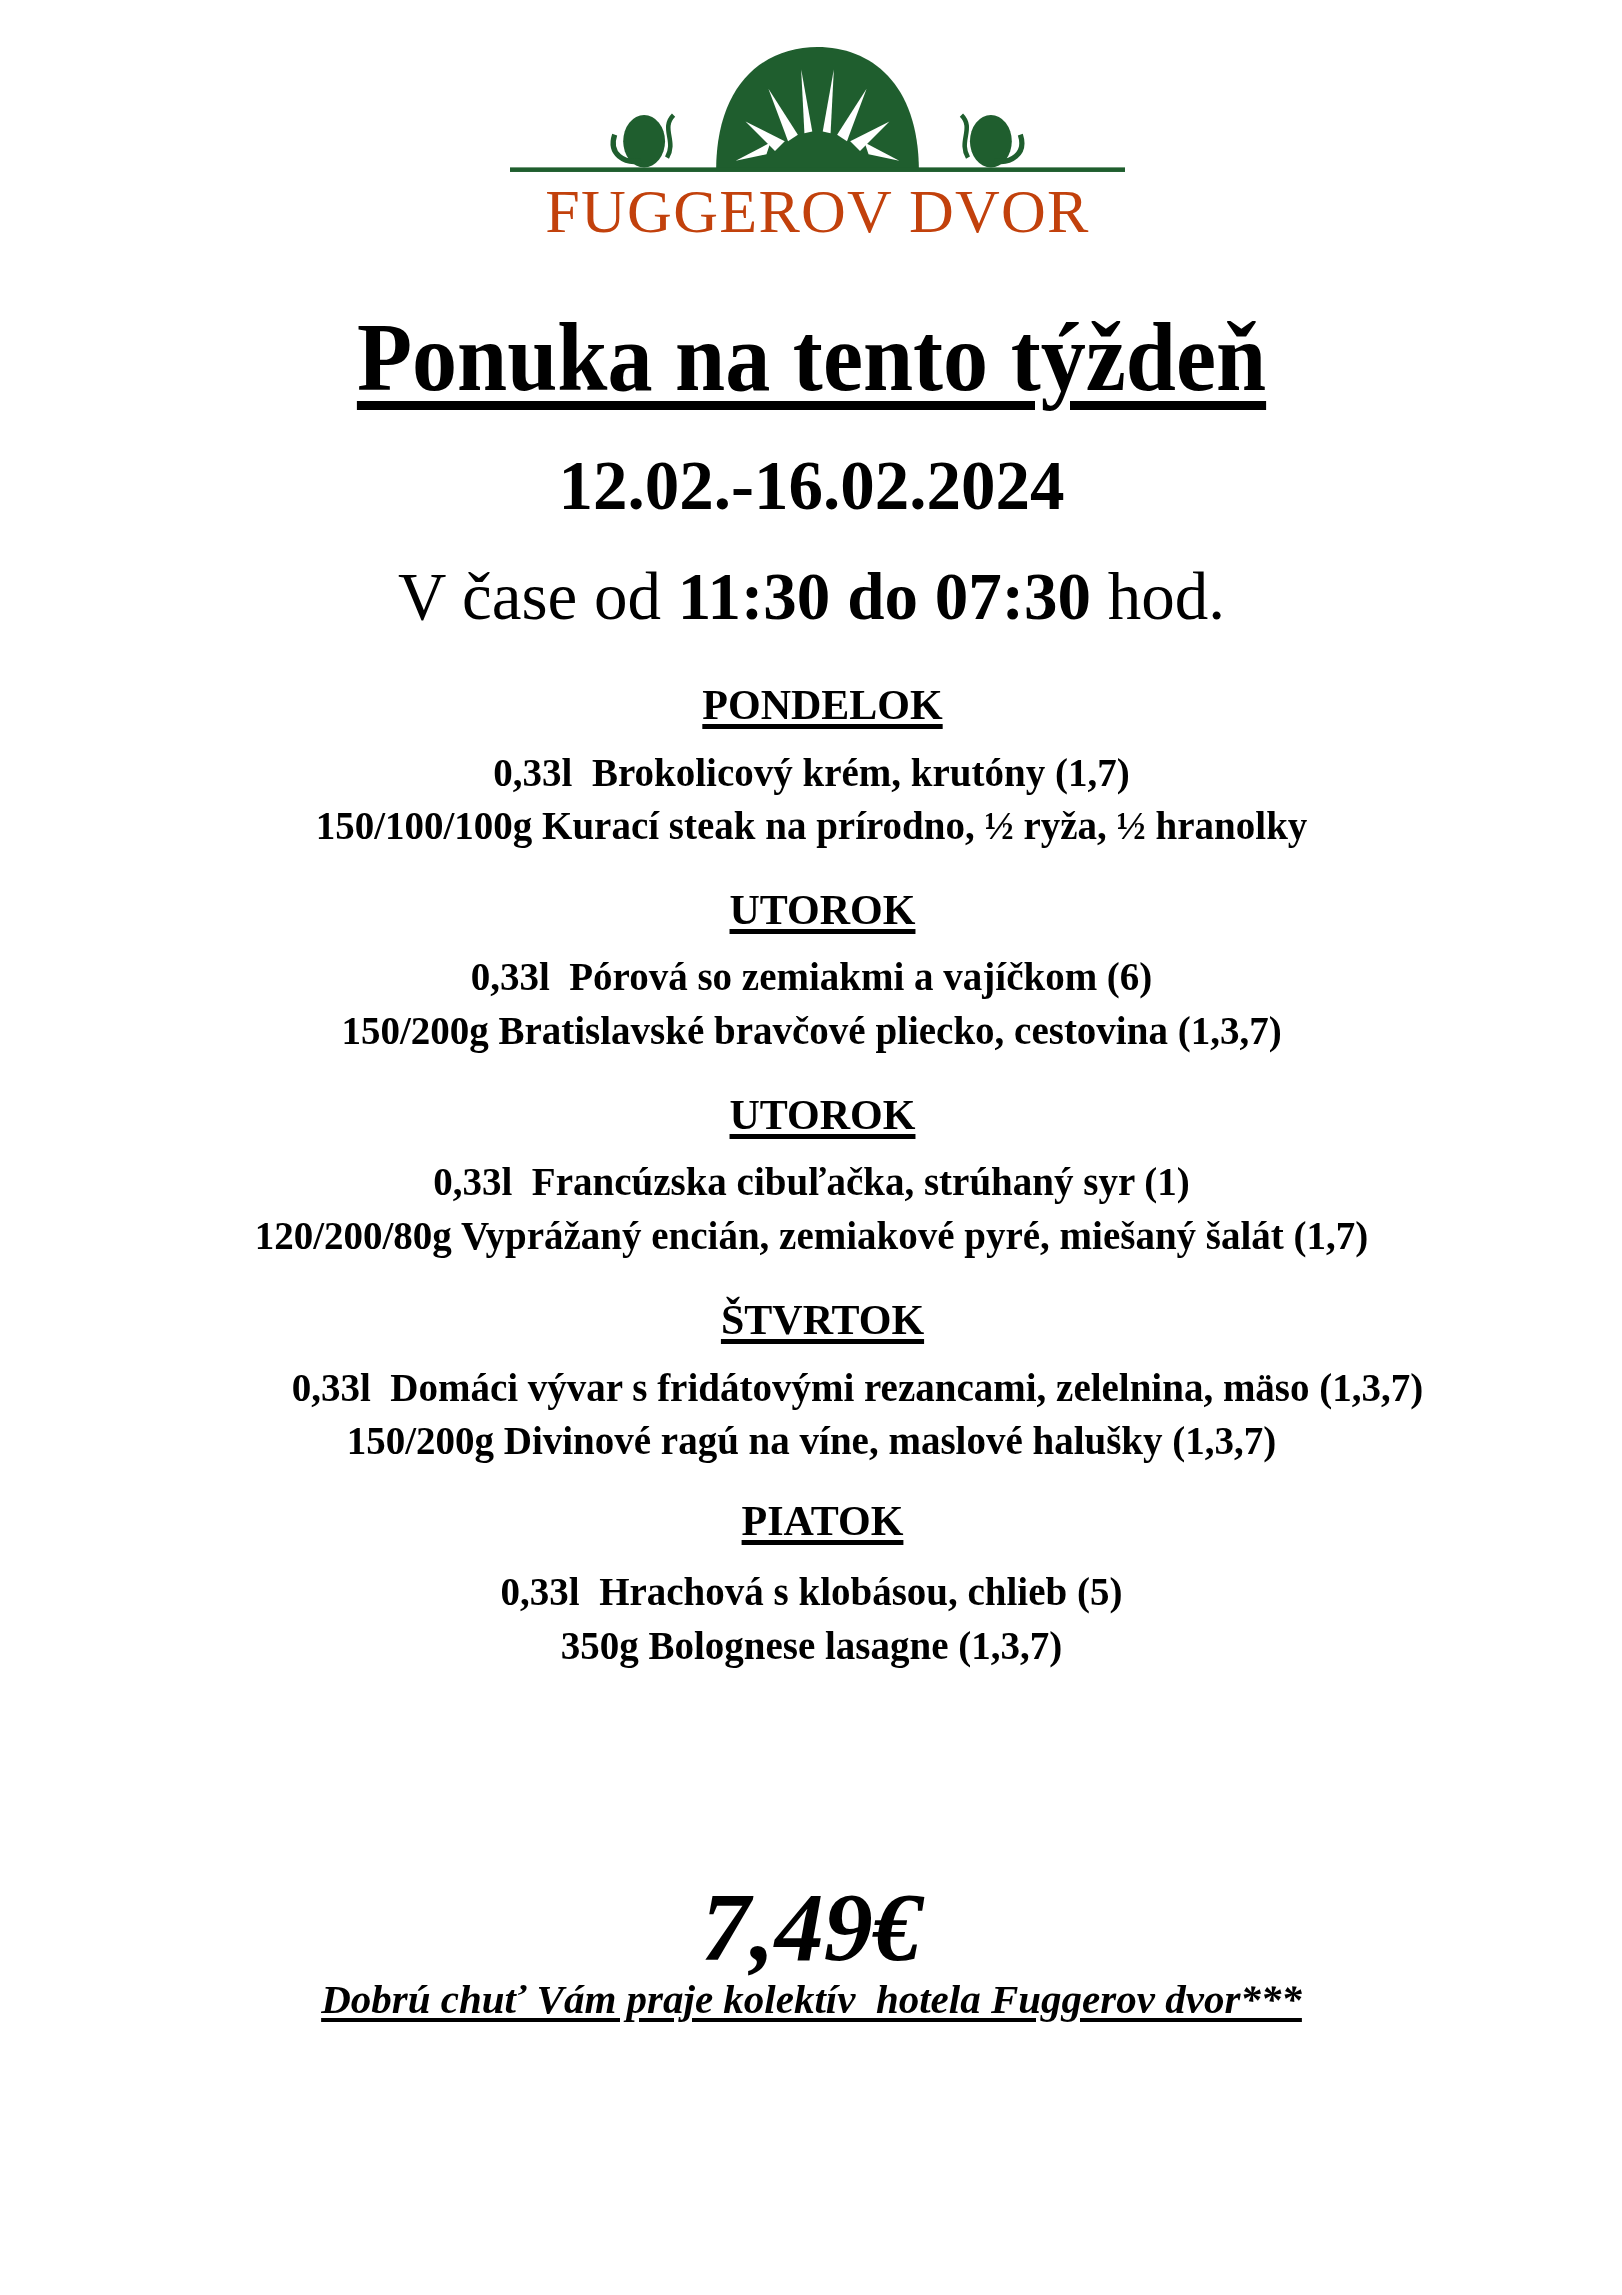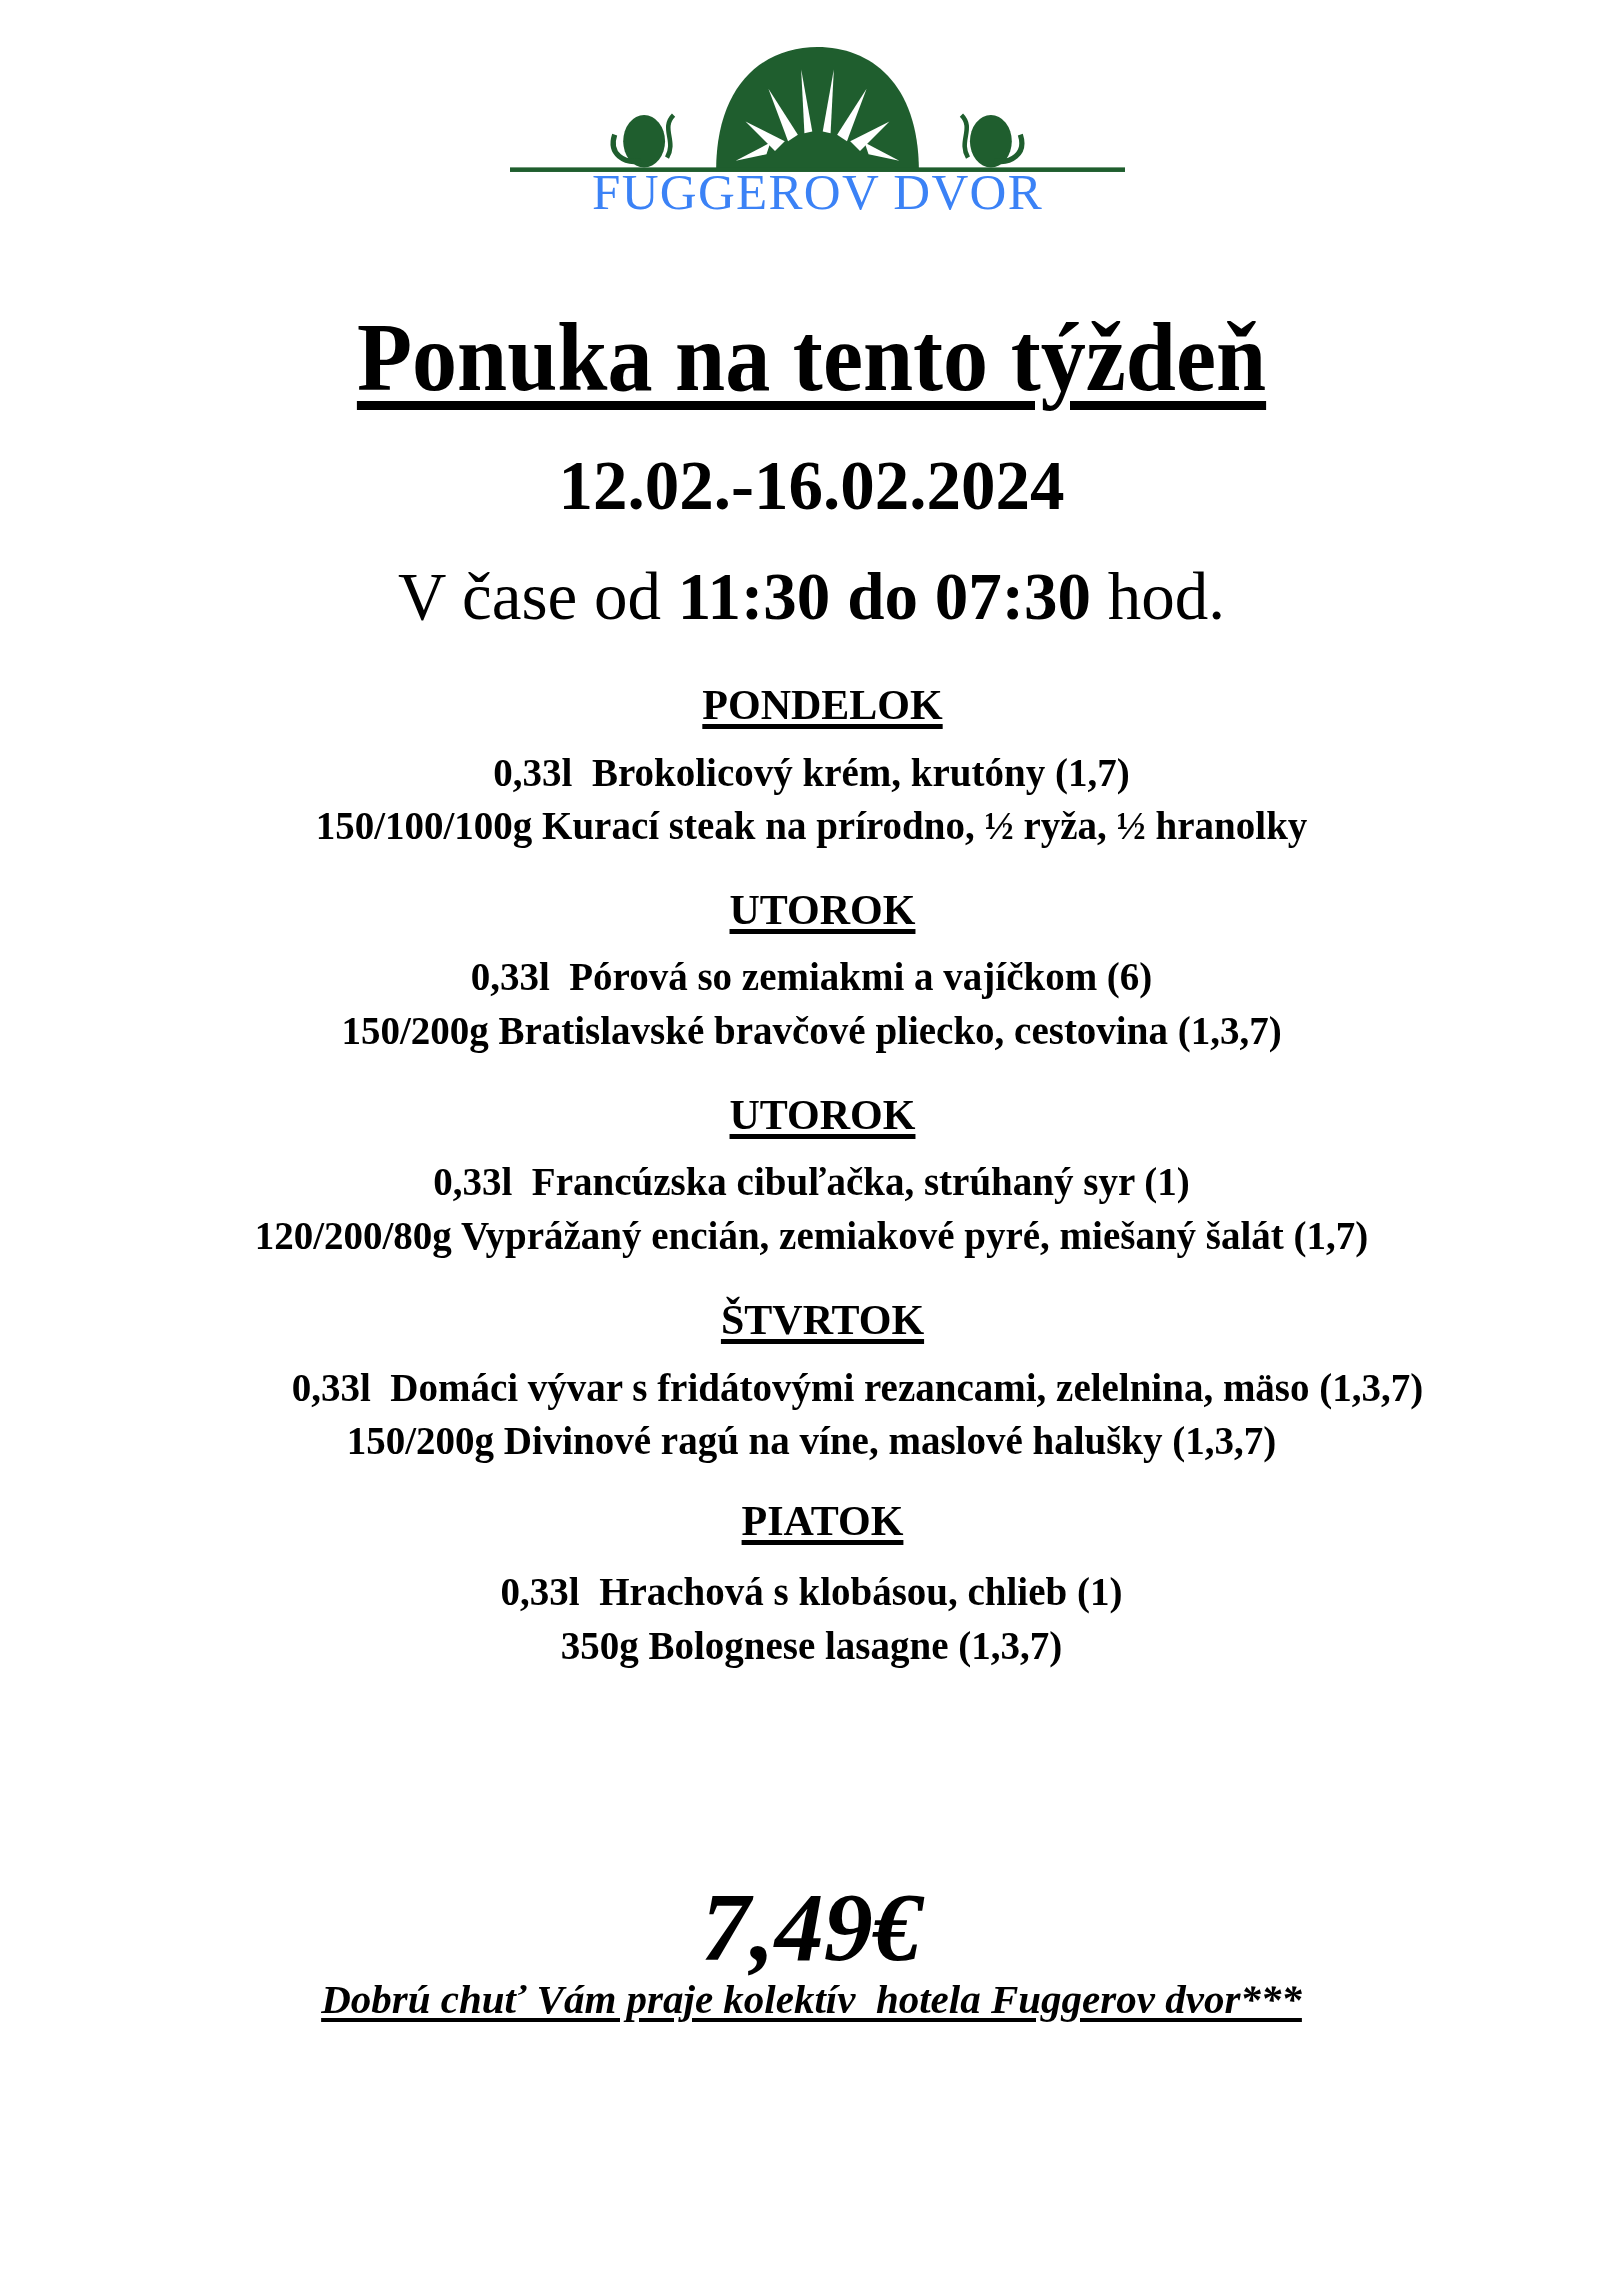--- a/index.html
+++ b/index.html
@@ -5,22 +5,22 @@
     html, body { margin: 0; padding: 0; background: #ffffff; }
     body {
       width: 1623px; height: 2295px; position: relative; overflow: hidden;
       font-family: "Liberation Serif", "DejaVu Serif", serif; color: #000;
     }
     .logo {
       position: absolute; left: 510px; top: 43px; width: 615px; height: 209px;
     }
     .logo svg { display: block; }
     .logo-text {
-      position: absolute; left: 0; top: 124px; width: 615px; text-align: center;
-      color: #3b82f6; font-family: "Liberation Serif", serif; font-size: 51px;
+      position: absolute; left: 0; top: 137px; width: 615px; text-align: center;
+      color: #c2410c; font-family: "Liberation Serif", serif; font-size: 62px;
       letter-spacing: 1.3px; line-height: 1;
     }
     .center { position: absolute; left: 0; width: 1623px; text-align: center; }
     .title {
       top: 308px; font-size: 98px; font-weight: bold; line-height: 1;
       text-decoration: underline; text-decoration-thickness: 9.2px; text-underline-offset: 10.5px;
       transform: scaleX(0.92); transform-origin: center;
     }
     .dates { top: 452px; font-size: 69px; font-weight: bold; line-height: 1; }
     .hours { top: 563px; font-size: 67px; line-height: 1; }
@@ -99,19 +99,19 @@
 </div>
 
 <div>
   <div class="center day" style="top:1299px">ŠTVRTOK</div>
   <div class="center dish" style="top:1368px; padding-left:46px">0,33l  Domáci vývar s fridátovými rezancami, zelelnina, mäso (1,3,7)</div>
   <div class="center dish" style="top:1421px">150/200g Divinové ragú na víne, maslové halušky (1,3,7)</div>
 </div>
 
 <div>
   <div class="center day" style="top:1500px">PIATOK</div>
-  <div class="center dish" style="top:1572px">0,33l  Hrachová s klobásou, chlieb (1)</div>
+  <div class="center dish" style="top:1572px">0,33l  Hrachová s klobásou, chlieb (5)</div>
   <div class="center dish" style="top:1626px">350g Bolognese lasagne (1,3,7)</div>
 </div>
 
 <div class="center price">7,49€</div>
 <div class="center footer">Dobrú chuť Vám praje kolektív  hotela Fuggerov dvor***</div>
 
 
 </body></html>

